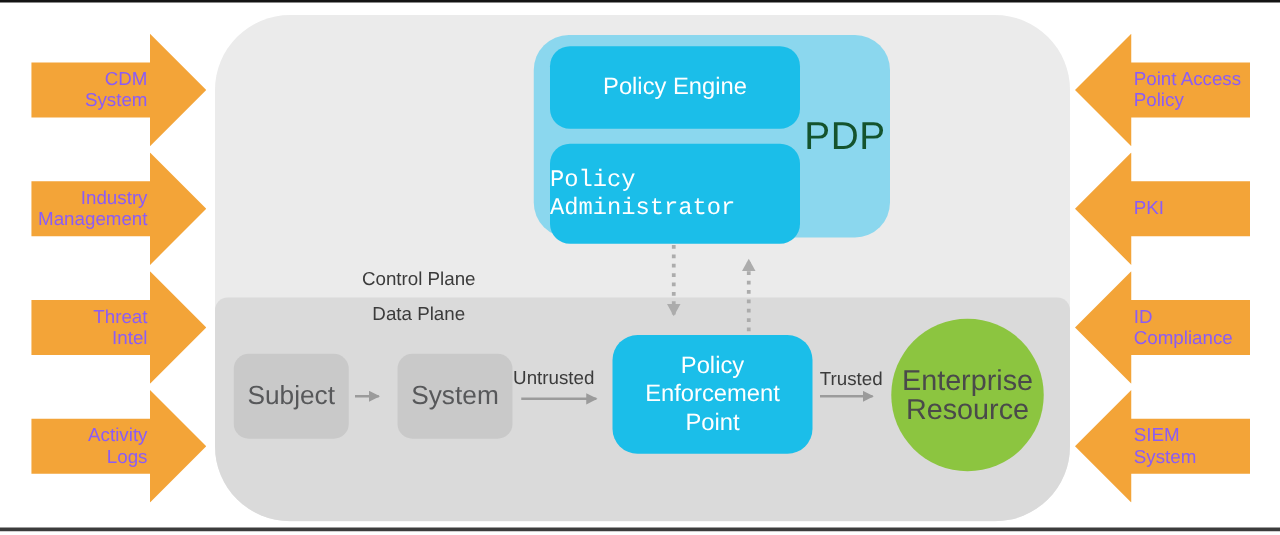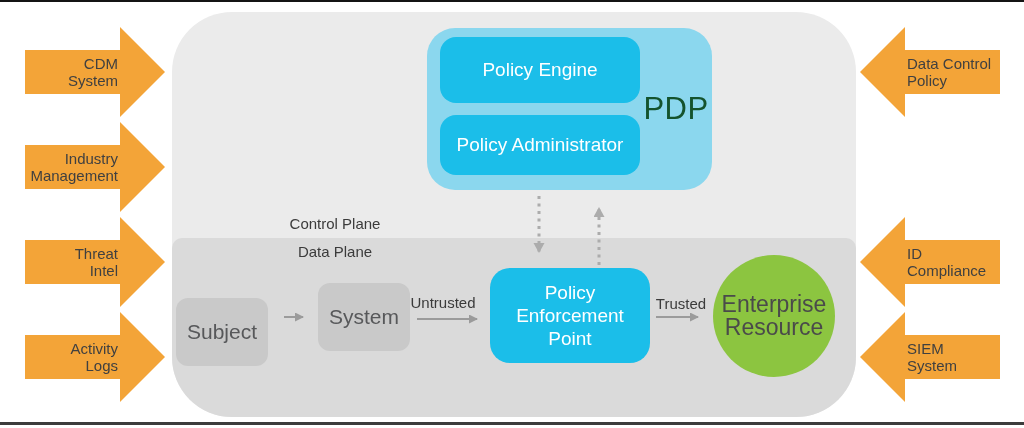--- a/index.html
+++ b/index.html
@@ -30,34 +30,34 @@
   .pdp{
     position:absolute;left:427px;top:28px;width:285px;height:162px;
     background:#8bd7ee;border-radius:28px;
   }
   .pdp-box{
     position:absolute;left:13px;width:200px;background:#1bbee9;border-radius:16px;
     display:flex;align-items:center;justify-content:center;
     color:#ffffff;font-size:19px;
   }
   .pdp-engine{top:9px;height:66px;}
-  .pdp-admin{top:87px;height:60px;}
+  .pdp-admin{top:87px;height:80px;font-family:Liberation Mono, monospace;}
   .pdp-label{
     position:absolute;left:213px;top:0;width:72px;height:100%;
     display:flex;align-items:center;justify-content:center;
     font-size:31px;color:#14532d;letter-spacing:0.5px;
   }
 
   
   .gray-node{
     position:absolute;width:92px;height:68px;background:#c9c9c9;border-radius:12px;
     display:flex;align-items:center;justify-content:center;
     font-size:21px;color:#57585a;
   }
-  .subject-node{left:176px;top:283px;margin-top:15px;}
+  .subject-node{left:187px;top:283px;}
   .system-node{left:318px;top:283px;}
   .pep-node{
     position:absolute;left:490px;top:268px;width:160px;height:95px;
     background:#1bbee9;border-radius:20px;
     display:flex;align-items:center;justify-content:center;text-align:center;
     color:#ffffff;font-size:19px;line-height:23px;white-space:pre-line;
   }
   .resource-node{
     position:absolute;left:713px;top:255px;width:122px;height:122px;
     background:#8cc540;border-radius:50%;
@@ -72,21 +72,21 @@
 
   
   .connectors{position:absolute;left:0;top:0;width:1024px;height:428px;pointer-events:none;}
 
   
   .input-arrow{position:absolute;width:140px;height:90px;}
   .input-arrow svg{position:absolute;left:0;top:0;width:140px;height:90px;display:block;}
   .arrow-fill{fill:#f3a438;}
   .arrow-text{
     position:absolute;top:50%;transform:translateY(-50%);
-    font-size:15px;line-height:17px;color:#404040;white-space:pre-line;
+    font-size:15px;line-height:17px;color:#8b5cf6;white-space:pre-line;
   }
   .input-arrow.left-side{left:25px;}
   .input-arrow.right-side{left:860px;}
   .left-side .arrow-text{right:47px;width:92px;text-align:right;}
   .right-side .arrow-text{left:47px;width:92px;text-align:left;}
   .row-1{top:27px;} .row-2{top:122px;} .row-3{top:217px;} .row-4{top:312px;}
 </style>
 </head>
 <body>
 
@@ -161,22 +161,28 @@
         <polygon class="arrow-fill" points="0,23 95,23 95,0 140,45 95,90 95,67 0,67"></polygon>
       </svg>
     <div class="arrow-text">Activity
 Logs</div>
   </div>
 
   <div class="input-arrow right-side row-1">
     <svg viewBox="0 0 140 90">
         <polygon class="arrow-fill" points="140,23 45,23 45,0 0,45 45,90 45,67 140,67"></polygon>
       </svg>
-    <div class="arrow-text">Data Control
+    <div class="arrow-text">Point Access
 Policy</div>
+  </div>
+  <div class="input-arrow right-side row-2">
+    <svg viewBox="0 0 140 90">
+        <polygon class="arrow-fill" points="140,23 45,23 45,0 0,45 45,90 45,67 140,67"></polygon>
+      </svg>
+    <div class="arrow-text">PKI</div>
   </div>
   <div class="input-arrow right-side row-3">
     <svg viewBox="0 0 140 90">
         <polygon class="arrow-fill" points="140,23 45,23 45,0 0,45 45,90 45,67 140,67"></polygon>
       </svg>
     <div class="arrow-text">ID
 Compliance</div>
   </div>
   <div class="input-arrow right-side row-4">
     <svg viewBox="0 0 140 90">

